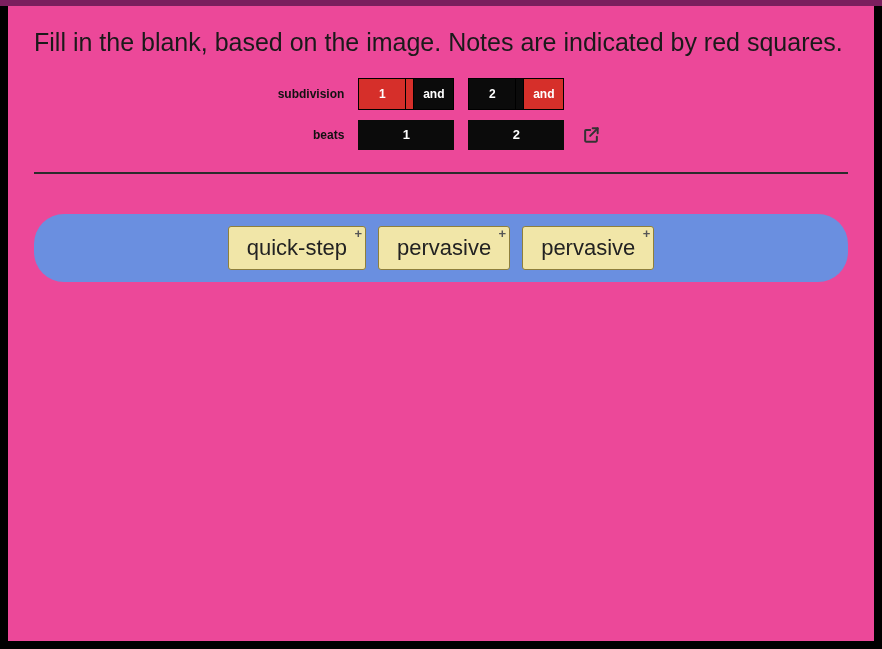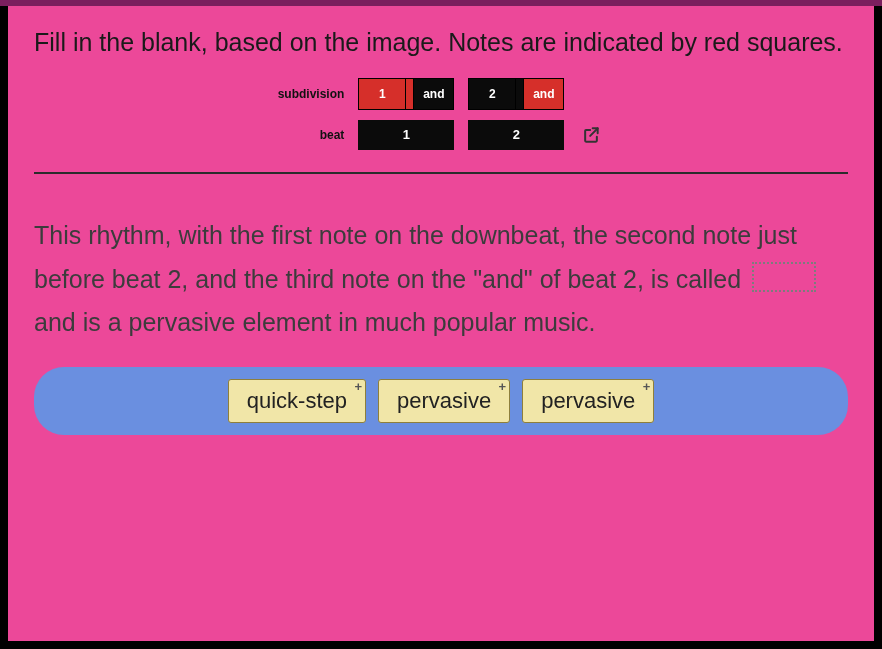--- a/index.html
+++ b/index.html
@@ -164,43 +164,38 @@
           <div class="cell red w8"></div>
           <div class="cell blk w40">and</div>
         </div>
         <div class="sub-group">
           <div class="cell blk w48">2</div>
           <div class="cell blk w8"></div>
           <div class="cell red w40">and</div>
         </div>
       </div>
 
-      <div class="row-label">beat</div>
+      <div class="row-label">beats</div>
       <div class="beat-row">
         <div class="beat-cell">1</div>
         <div class="beat-cell">2</div>
       </div>
     </div>
 
     <div class="expand">
       <svg viewBox="0 0 24 24" fill="none" stroke="#333" stroke-width="2.4" stroke-linecap="round" stroke-linejoin="round">
         <path d="M14 4h6v6"></path>
         <path d="M20 4l-9 9"></path>
         <path d="M19 14v5a1 1 0 0 1-1 1H6a1 1 0 0 1-1-1V7a1 1 0 0 1 1-1h5"></path>
       </svg>
     </div>
   </div>
 
   <hr class="sep">
 
-  <div class="body-text">
-    <span>This rhythm, with the first note on the downbeat, the second note just before beat 2, and the third note on the "and" of beat 2, is called</span>
-    <span class="blank"></span>
-    <span>and is a pervasive element in much popular music.</span>
-  </div>
 
   <div class="answer-bar">
     <div class="chip">
       <span>quick-step</span>
       <span class="plus">+</span>
     </div>
     <div class="chip">
       <span>pervasive</span>
       <span class="plus">+</span>
     </div>

